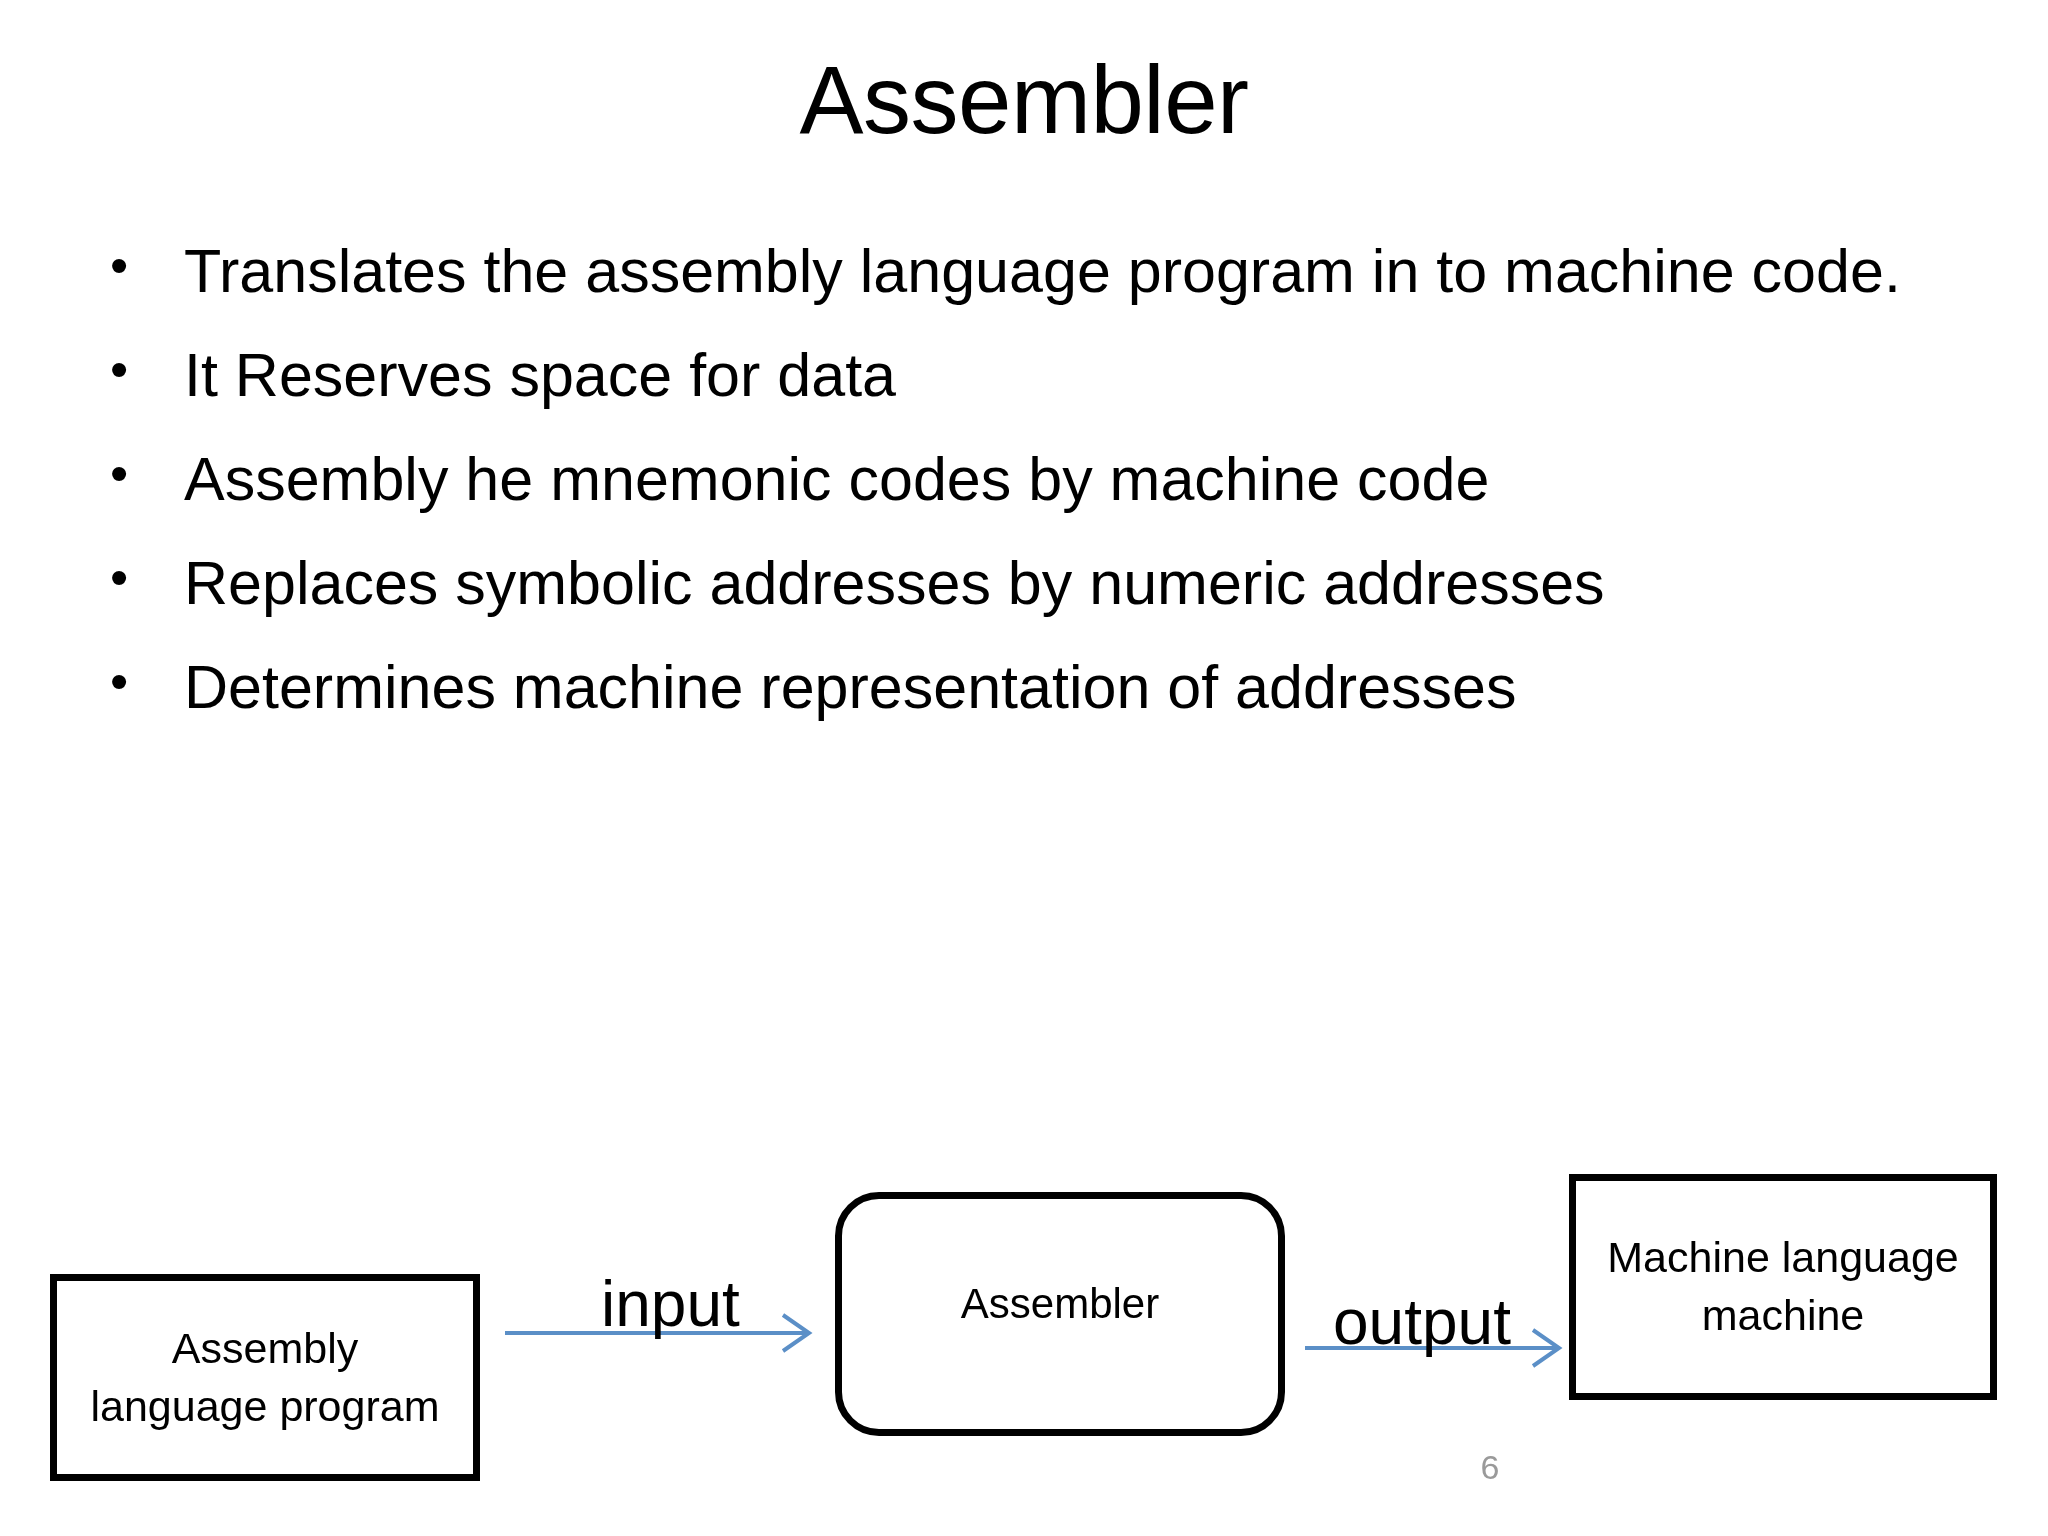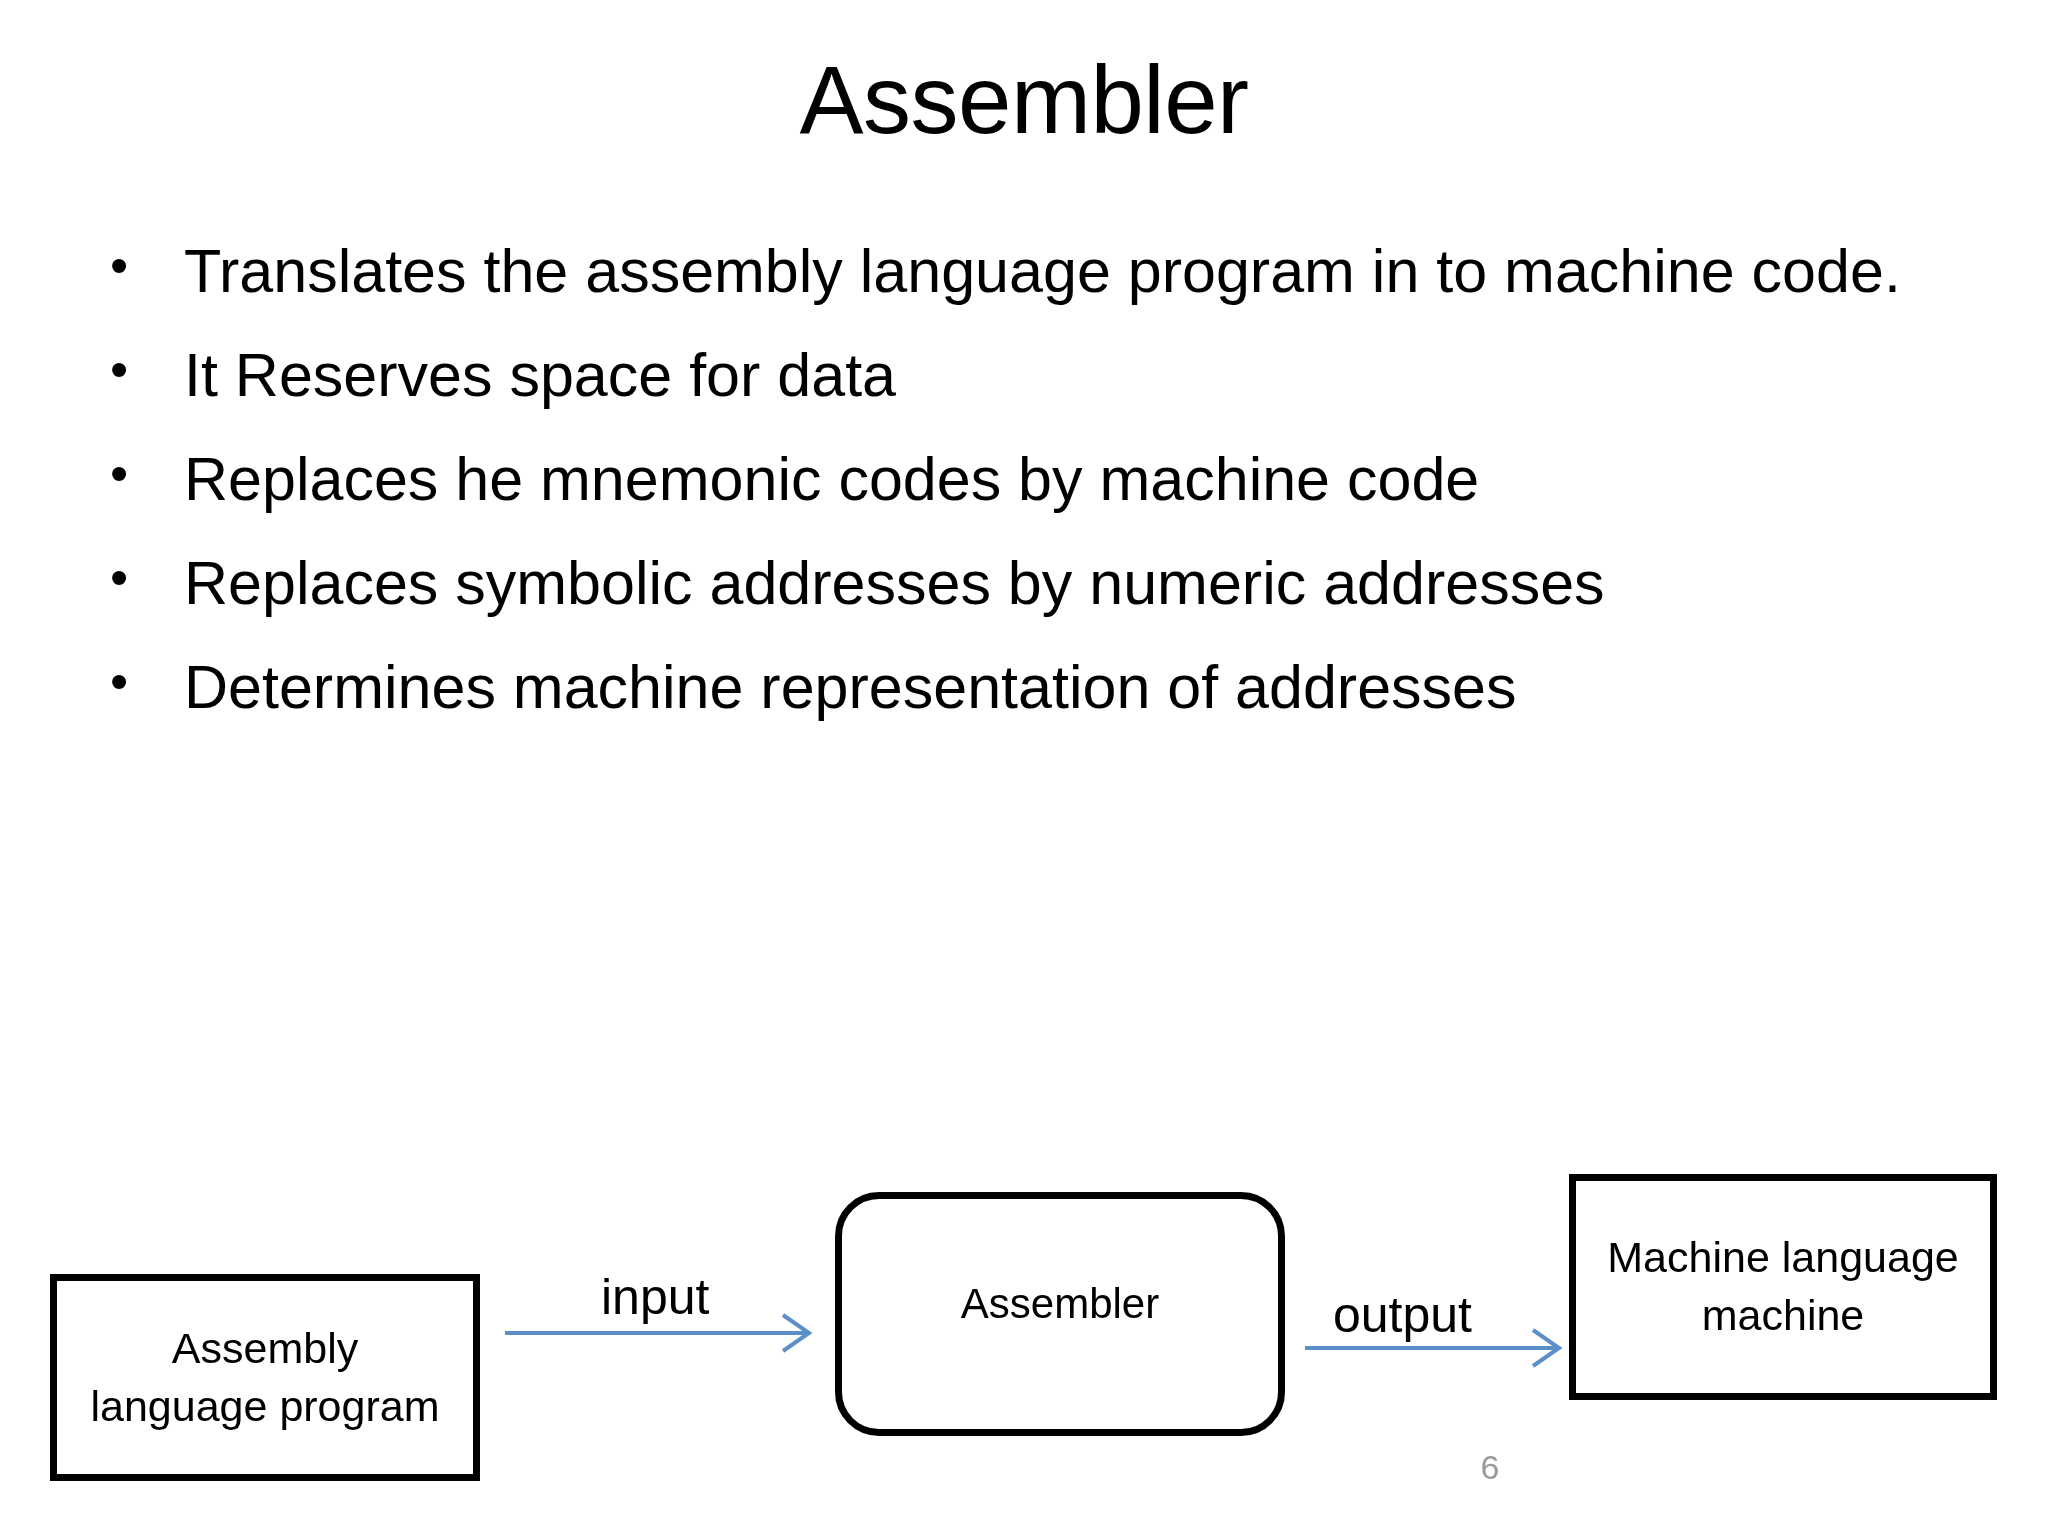--- a/index.html
+++ b/index.html
@@ -122,21 +122,21 @@
   
   .arrow-svg {
     position: absolute;
     overflow: visible;
   }
   #arrow-input-svg  { left: 505px;  top: 1305px; width: 310px; height: 60px; }
   #arrow-output-svg { left: 1305px; top: 1320px; width: 260px; height: 60px; }
 
   .arrow-label {
     position: absolute;
-    font-size: 50px;
+    font-size: 64px;
     line-height: 1;
     color: #000000;
     white-space: nowrap;
   }
   #label-input  { left: 601px;  top: 1272px; }
   #label-output { left: 1333px; top: 1290px; }
 
   
   #page-number {
     position: absolute;
@@ -159,21 +159,21 @@
     <li class="bullet-item">
       <span class="bullet-dot">•</span>
       <span class="bullet-text">Translates the assembly language program in to machine code.</span>
     </li>
     <li class="bullet-item">
       <span class="bullet-dot">•</span>
       <span class="bullet-text">It Reserves space for data</span>
     </li>
     <li class="bullet-item">
       <span class="bullet-dot">•</span>
-      <span class="bullet-text">Replaces he mnemonic codes by machine code</span>
+      <span class="bullet-text">Assembly he mnemonic codes by machine code</span>
     </li>
     <li class="bullet-item">
       <span class="bullet-dot">•</span>
       <span class="bullet-text">Replaces symbolic addresses by numeric addresses</span>
     </li>
     <li class="bullet-item">
       <span class="bullet-dot">•</span>
       <span class="bullet-text">Determines machine representation of addresses</span>
     </li>
   </ul>

